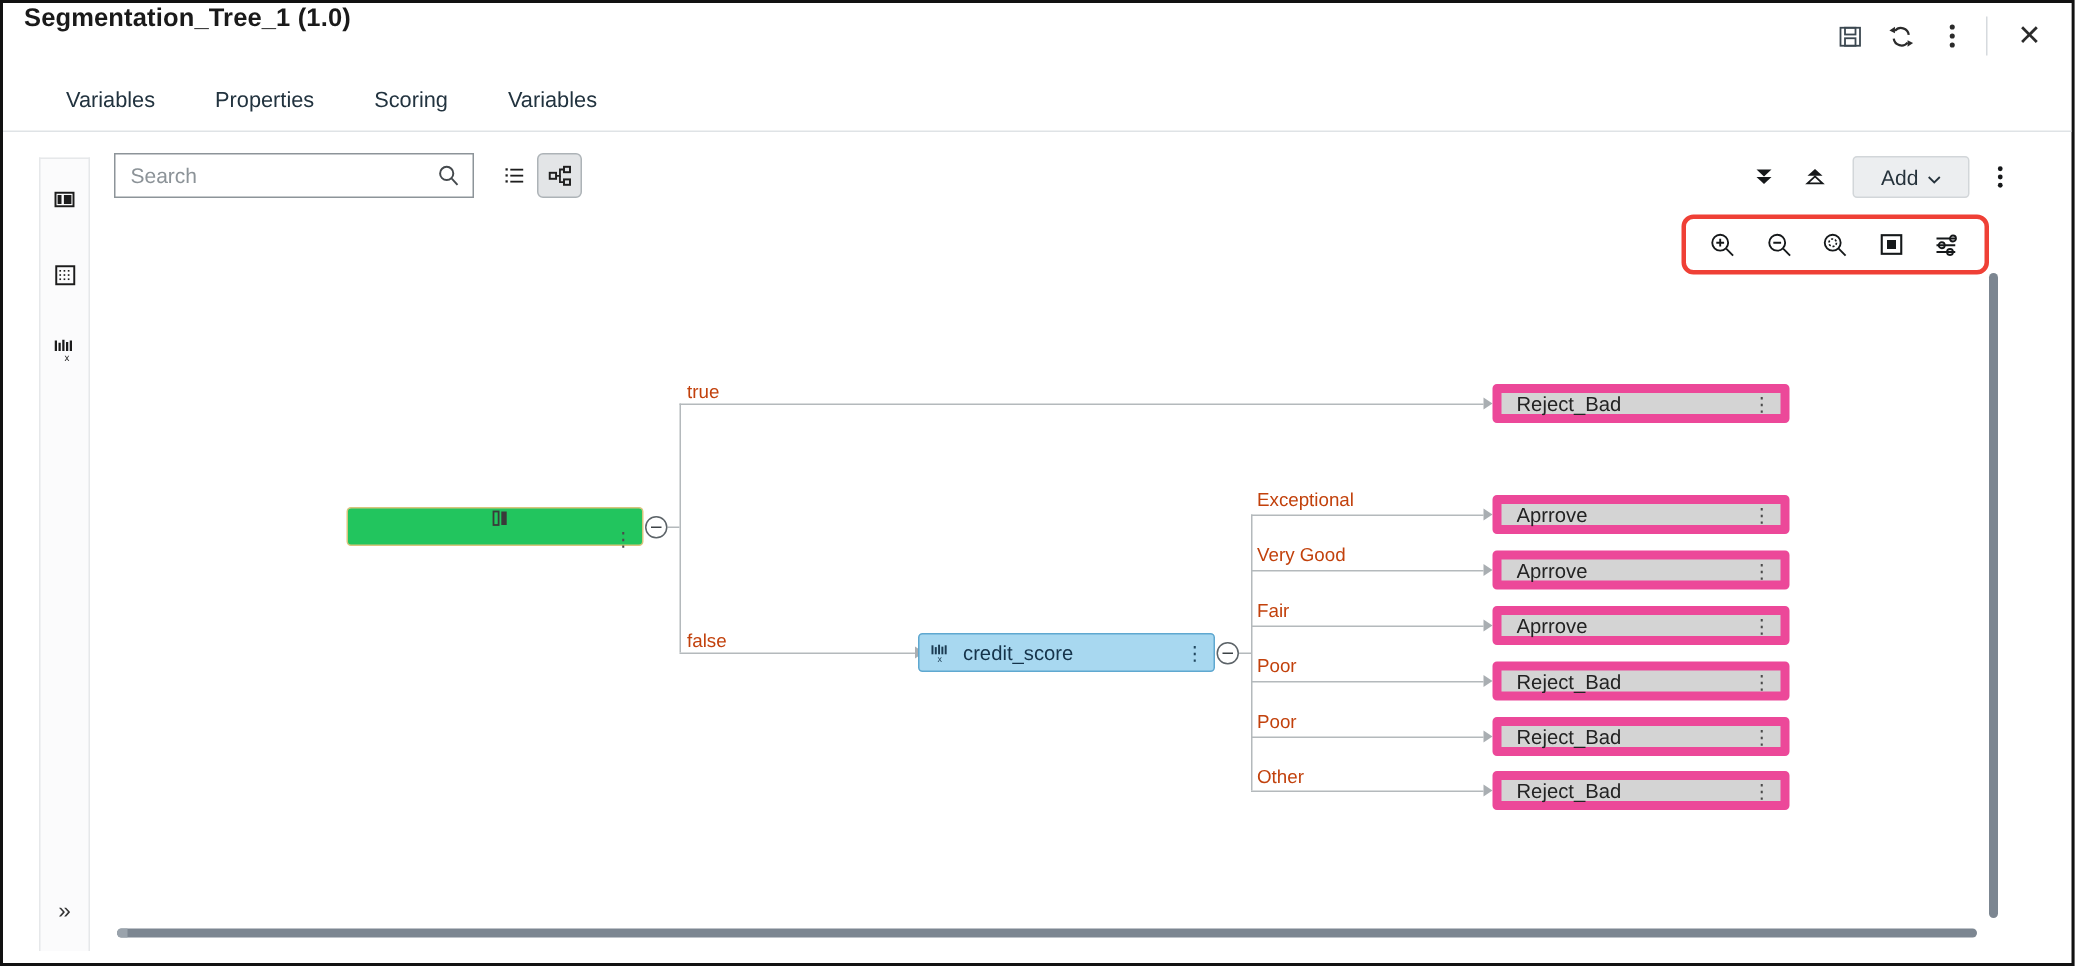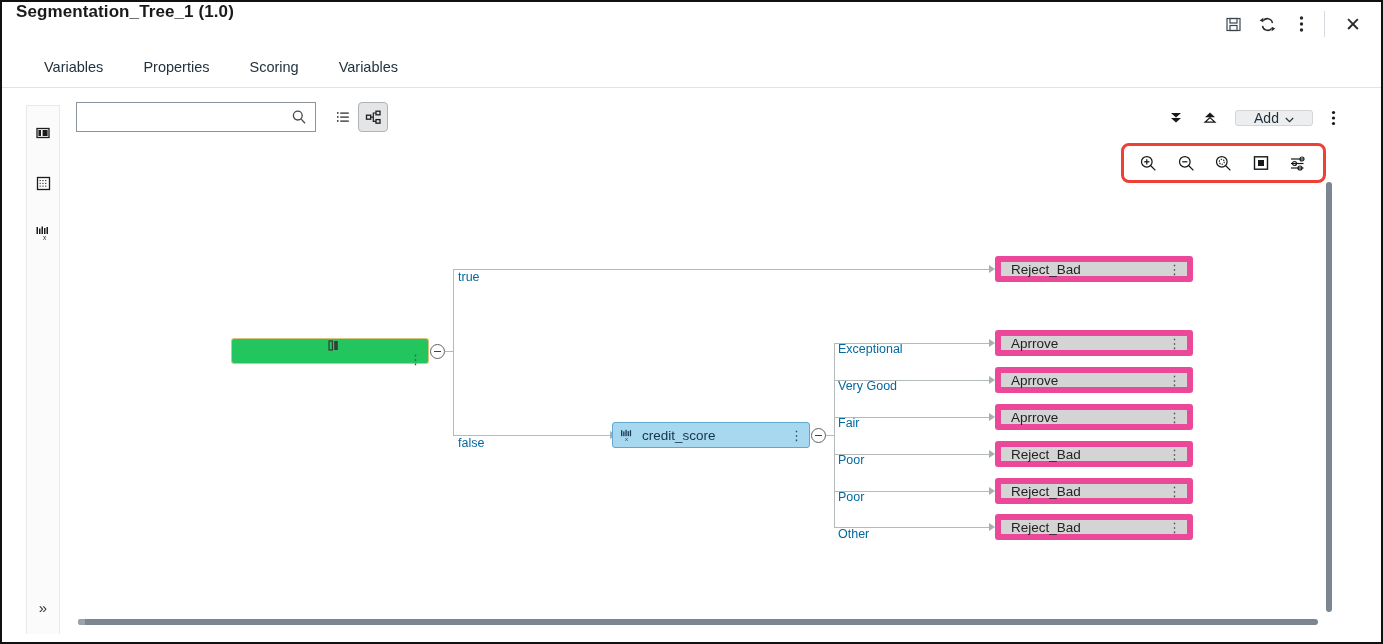--- a/index.html
+++ b/index.html
@@ -219,21 +219,21 @@
     height: 30px;
     display: flex;
     align-items: center;
     justify-content: center;
     color: #16181a;
     cursor: pointer;
   }
   .add-btn {
     margin-left: 8px;
     width: 78px;
-    height: 16px;
+    height: 28px;
     background: #eceef0;
     border: 1px solid #d2d6d9;
     border-radius: 3px;
     box-sizing: border-box;
     display: flex;
     align-items: center;
     justify-content: center;
     gap: 6px;
     font-size: 14px;
     color: #25323b;
@@ -369,24 +369,23 @@
     position: absolute;
     width: 0; height: 0;
     border-top: 4px solid transparent;
     border-bottom: 4px solid transparent;
     border-left: 6px solid #a9aeb2;
     z-index: 2;
   }
   .edge-label {
     position: absolute;
     font-size: 12.5px;
-    color: #0369a1;
+    color: #c2410c;
     white-space: nowrap;
     z-index: 3;
-    margin-top: 16px;
   }
 
   
   .vscroll-track {
     position: absolute;
     right: 0px;
     top: 40px;
     width: 14px;
     height: 438px;
   }
@@ -517,20 +516,21 @@
         </g>
         <text x="9" y="16.4" font-family="Liberation Sans, sans-serif" font-size="6.5" fill="#1c1c1c">x</text>
       </svg>
     </div>
     <div class="rail-expand">»</div>
   </div>
 
   <div class="toolbar">
 
     <div class="search-box">
+      <input class="search-input" type="text" value="" placeholder="Search" style="">
       <span class="search-icon">
         <svg width="16" height="16" viewBox="0 0 16 16">
           <circle cx="6.8" cy="6.6" r="4.4" fill="none" stroke="#44494d" stroke-width="1.3"></circle>
           <line x1="10.2" y1="10.1" x2="14" y2="14.2" stroke="#44494d" stroke-width="1.3"></line>
         </svg>
       </span>
     </div>
 
     <div class="viewtoggle">
       <div class="vt-btn">

